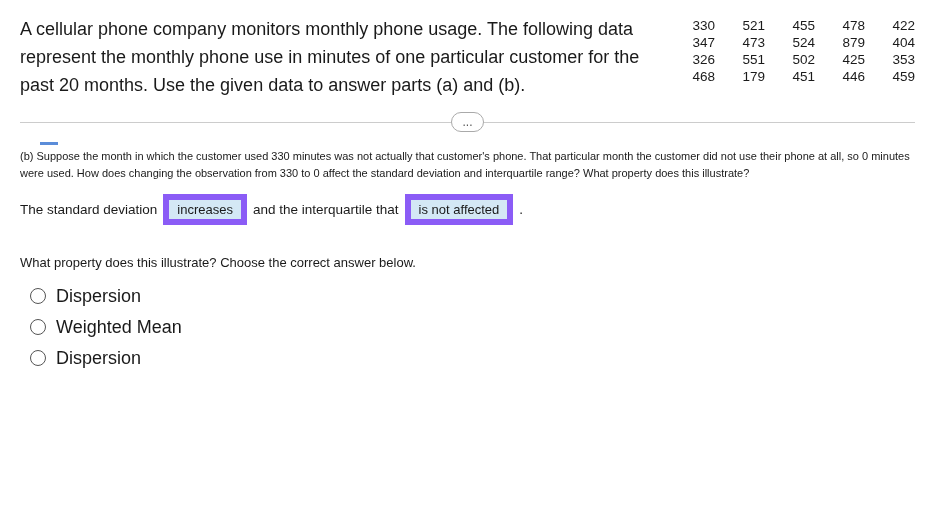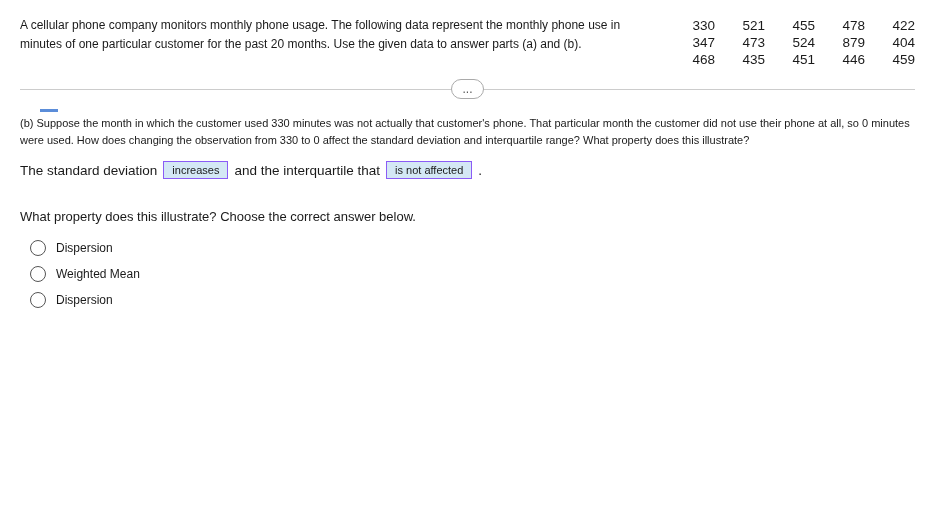--- a/index.html
+++ b/index.html
@@ -26,21 +26,21 @@
     }
 
     .top-section {
       display: flex;
       gap: 20px;
       margin-bottom: 0;
     }
 
     .problem-text {
       flex: 1;
-      font-size: 12px;
+      font-size: 18px;
       line-height: 1.55;
       color: #1a1a1a;
     }
 
     .data-table {
       display: flex;
       flex-direction: column;
       gap: 2px;
       font-size: 13.5px;
       color: #1a1a1a;
@@ -112,44 +112,44 @@
       display: flex;
       align-items: center;
       gap: 6px;
       margin-bottom: 30px;
       font-size: 13.5px;
       flex-wrap: wrap;
     }
 
     .highlight-box {
       background: #d4e8f5;
-      border: 1px solid #8b5cf6;
+      border: 6px solid #8b5cf6;
       padding: 2px 8px;
-      font-size: 11px;
+      font-size: 13px;
       color: #1a1a1a;
     }
 
     .property-question {
       font-size: 13px;
       margin-bottom: 16px;
       color: #1a1a1a;
     }
 
     .radio-group {
       display: flex;
       flex-direction: column;
       gap: 10px;
       margin-left: 10px;
     }
 
     .radio-item {
       display: flex;
       align-items: center;
       gap: 10px;
-      font-size: 12px;
+      font-size: 18px;
       color: #1a1a1a;
       cursor: pointer;
     }
 
     .radio-circle {
       width: 16px;
       height: 16px;
       border: 1.5px solid #555;
       border-radius: 50%;
       display: inline-flex;
@@ -177,22 +177,29 @@
           <div class="data-cell">422</div>
         </div>
         <div class="data-row">
           <div class="data-cell">347</div>
           <div class="data-cell">473</div>
           <div class="data-cell">524</div>
           <div class="data-cell">879</div>
           <div class="data-cell">404</div>
         </div>
         <div class="data-row">
+          <div class="data-cell">326</div>
+          <div class="data-cell">551</div>
+          <div class="data-cell">502</div>
+          <div class="data-cell">425</div>
+          <div class="data-cell">353</div>
+        </div>
+        <div class="data-row">
           <div class="data-cell">468</div>
-          <div class="data-cell">435</div>
+          <div class="data-cell">179</div>
           <div class="data-cell">451</div>
           <div class="data-cell">446</div>
           <div class="data-cell">459</div>
         </div>
       </div>
   </div>
 
   <div class="divider-section">
     <div class="divider-line"></div>
     <button class="expand-btn">...</button>

